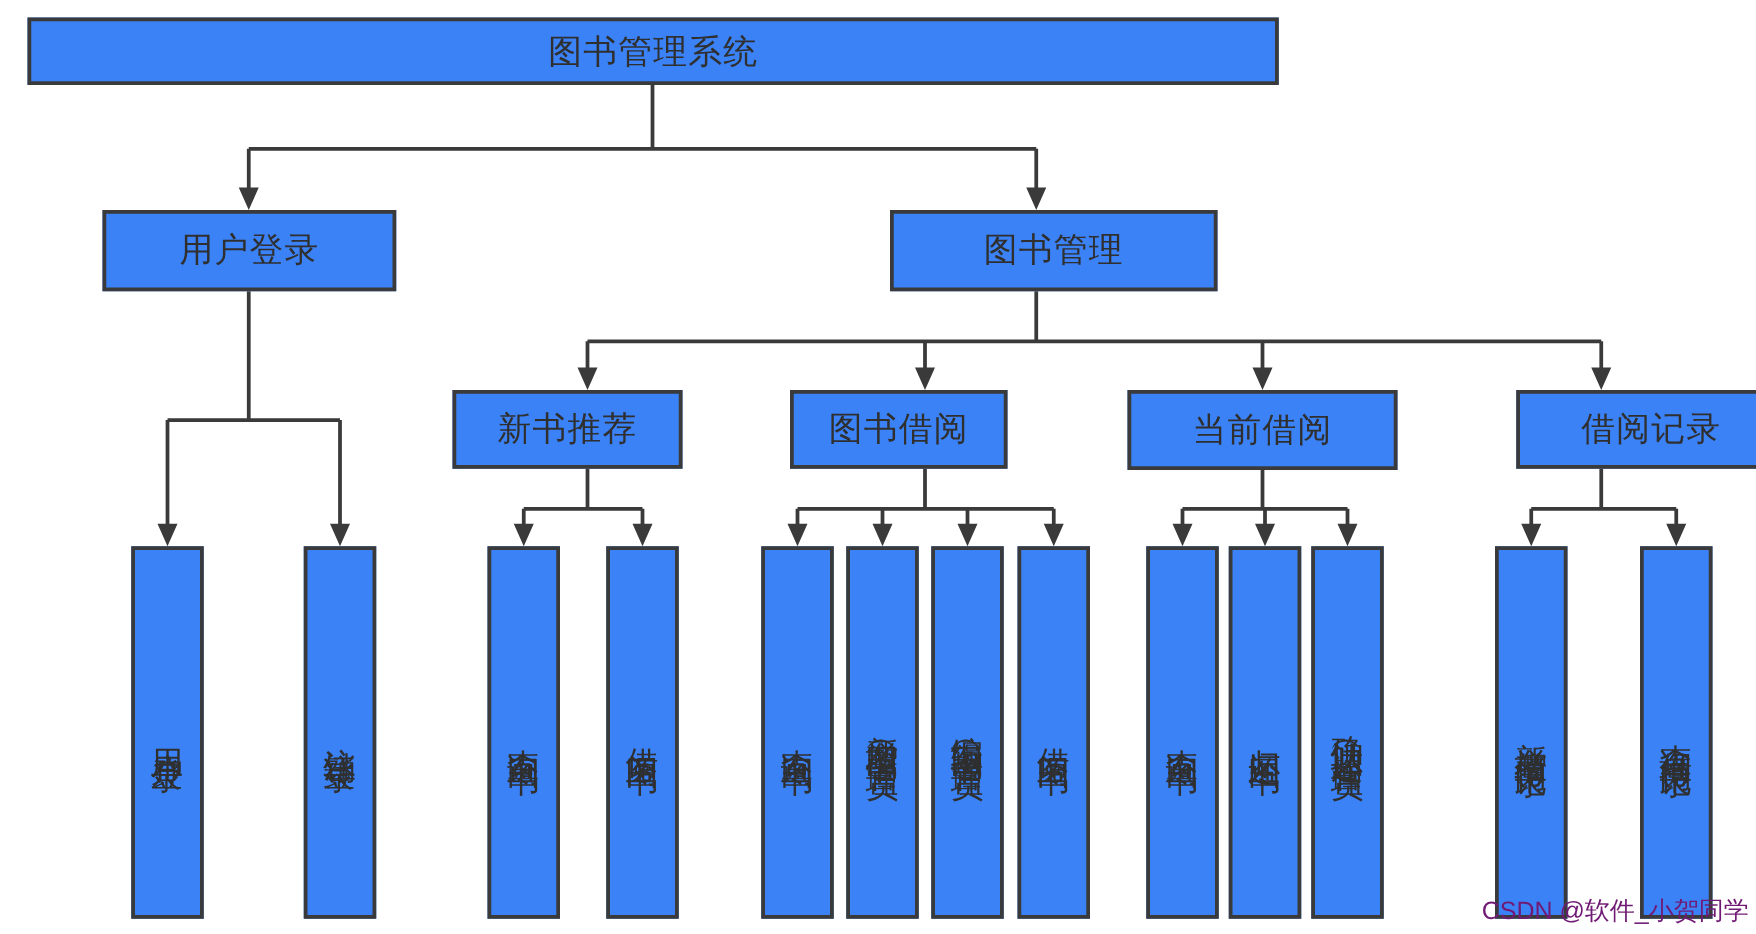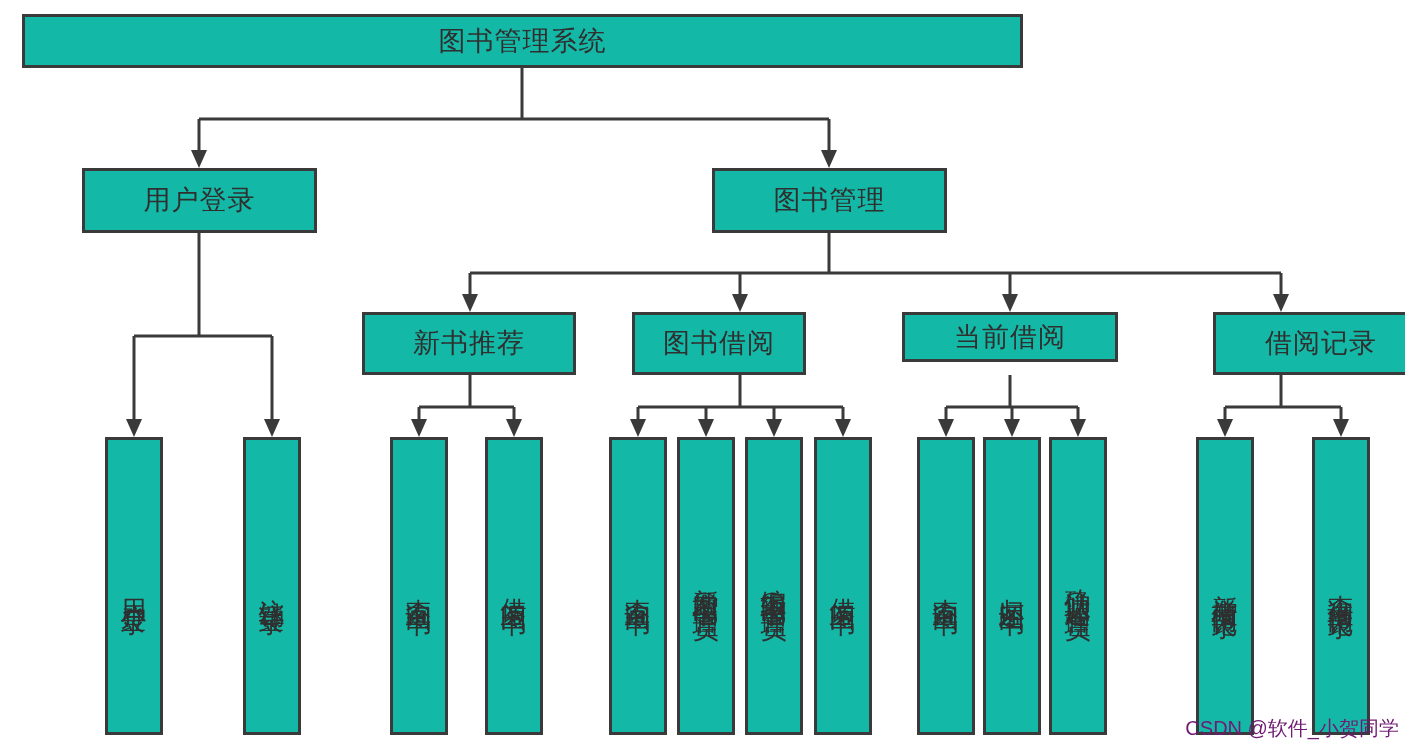--- a/index.html
+++ b/index.html
@@ -19,21 +19,21 @@
     position: absolute;
     left: 0;
     top: 0;
     width: 1405px;
     height: 747px;
   }
   .node {
     position: absolute;
     box-sizing: border-box;
     border: 3px solid #3a3a3a;
-    background: #14b8a6;
+    background: #3b82f6;
     display: flex;
     align-items: center;
     justify-content: center;
     color: #2f2f2f;
   }
   .node.h span {
     font-size: 27px;
     letter-spacing: 1px;
     line-height: 1;
     white-space: nowrap;
@@ -118,31 +118,31 @@
       M1333 419 H1349 L1341 437 Z"></path>
   </svg>
 
   <div class="node h" style="left:22px; top:14px; width:1001px; height:54px;">
     <span>图书管理系统</span>
   </div>
 
   <div class="node h" style="left:82px; top:168px; width:235px; height:65px;">
     <span>用户登录</span>
   </div>
-  <div class="node h" style="left:712px; top:168px; width:235px; height:65px;">
+  <div class="node h" style="left:712px; top:168px; width:262px; height:65px;">
     <span>图书管理</span>
   </div>
 
-  <div class="node h" style="left:362px; top:312px; width:214px; height:63px;">
+  <div class="node h" style="left:362px; top:312px; width:184px; height:63px;">
     <span>新书推荐</span>
   </div>
   <div class="node h" style="left:632px; top:312px; width:174px; height:63px;">
     <span>图书借阅</span>
   </div>
-  <div class="node h" style="left:902px; top:312px; width:216px; height:50px;">
+  <div class="node h" style="left:902px; top:312px; width:216px; height:64px;">
     <span>当前借阅</span>
   </div>
   <div class="node h" style="left:1213px; top:312px; width:216px; height:63px;">
     <span>借阅记录</span>
   </div>
 
   <div class="node v" style="left:105px; top:437px; width:58px; height:298px;">
     <span>用户登录</span>
   </div>
   <div class="node v" style="left:243px; top:437px; width:58px; height:298px;">

